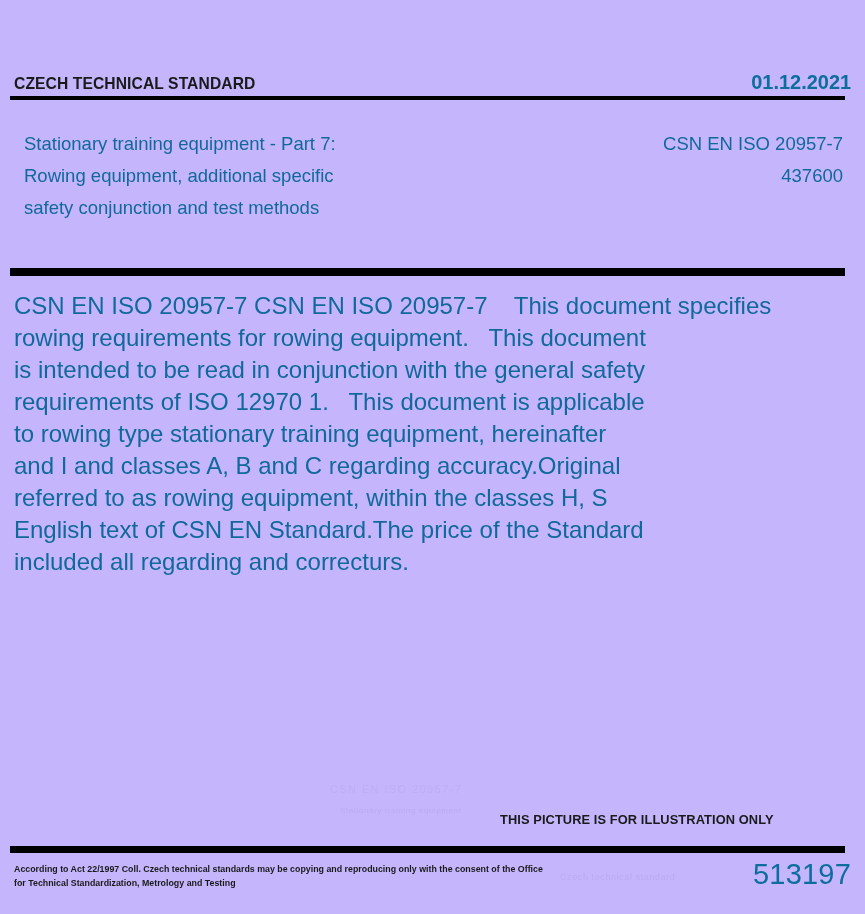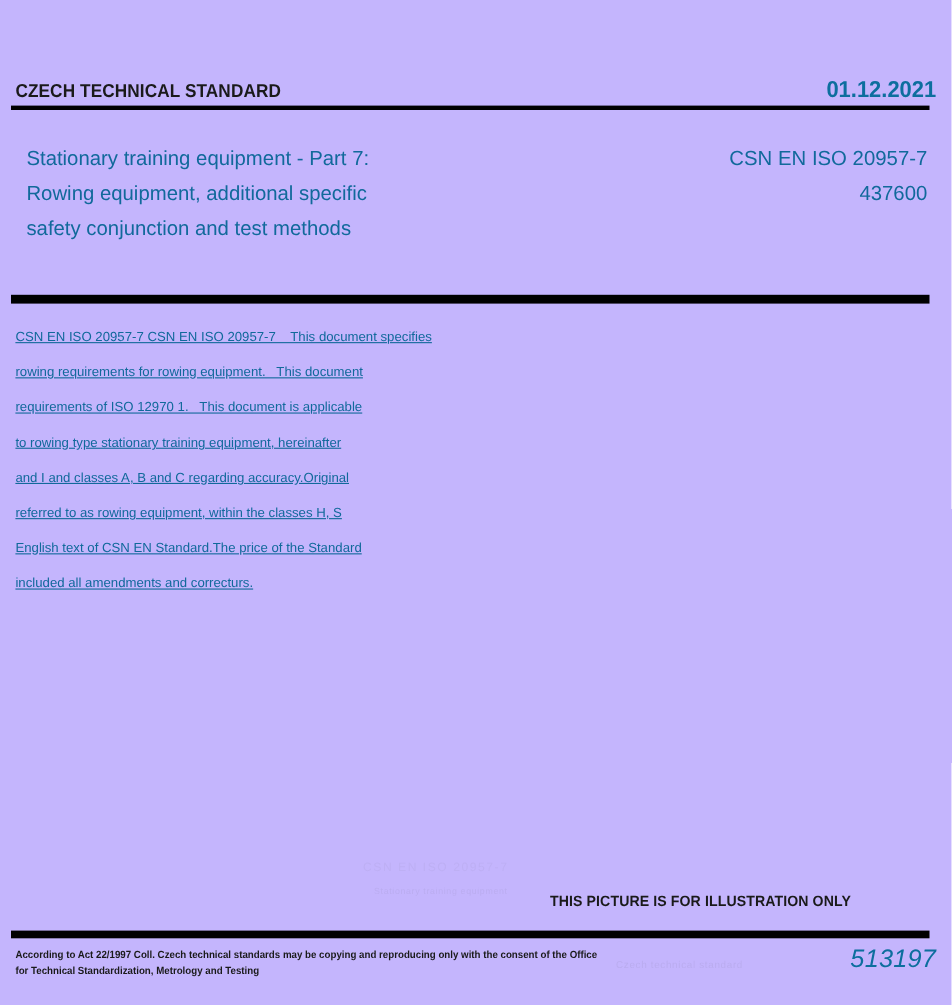--- a/index.html
+++ b/index.html
@@ -109,25 +109,24 @@
   }
 
   
   .abstract {
     position: absolute;
     left: 14px;
     top: 290px;
     width: 700px;
   }
   .abstract .line {
-    font-size: 12px;
+    font-size: 24px;
     line-height: 32px;
     color: #11699b;
     white-space: pre;
-    text-decoration: underline;
   }
 
   
   .watermark {
     position: absolute;
     left: 330px;
     top: 778px;
     width: 420px;
     font-size: 11px;
     line-height: 22px;
@@ -190,25 +189,24 @@
     font-size: 9.5px;
     line-height: 14px;
     color: #1a1a1a;
     transform: scaleX(0.93);
     transform-origin: left top;
   }
   .footer-number {
     position: absolute;
     right: 14px;
     top: 858px;
-    font-size: 23px;
+    font-size: 29px;
     color: #0d6e9e;
     letter-spacing: 0.2px;
     white-space: nowrap;
-    font-style: italic;
   }
 </style>
 </head>
 <body>
 
 <div class="page">
 
   <div class="header-row">
     <div class="header-title">CZECH TECHNICAL STANDARD</div>
     <div class="header-date">01.12.2021</div>
@@ -226,26 +224,27 @@
       <div class="line">CSN EN ISO 20957-7</div>
       <div class="line">437600</div>
     </div>
   </div>
 
   <div class="rule-thick"></div>
 
   <div class="abstract">
     <div class="line">CSN EN ISO 20957-7 CSN EN ISO 20957-7    This document specifies</div>
     <div class="line">rowing requirements for rowing equipment.   This document</div>
+    <div class="line">is intended to be read in conjunction with the general safety</div>
     <div class="line">requirements of ISO 12970 1.   This document is applicable</div>
     <div class="line">to rowing type stationary training equipment, hereinafter</div>
     <div class="line">and I and classes A, B and C regarding accuracy.Original</div>
     <div class="line">referred to as rowing equipment, within the classes H, S</div>
     <div class="line">English text of CSN EN Standard.The price of the Standard</div>
-    <div class="line">included all amendments and correcturs.</div>
+    <div class="line">included all regarding and correcturs.</div>
   </div>
 
   <div class="watermark">CSN EN ISO 20957-7</div>
   <div class="watermark w2">Stationary training equipment</div>
   <div class="watermark-footer">Czech technical standard</div>
 
   <div class="illustration-note">THIS PICTURE IS FOR ILLUSTRATION ONLY</div>
 
   <div class="rule-footer"></div>
 

